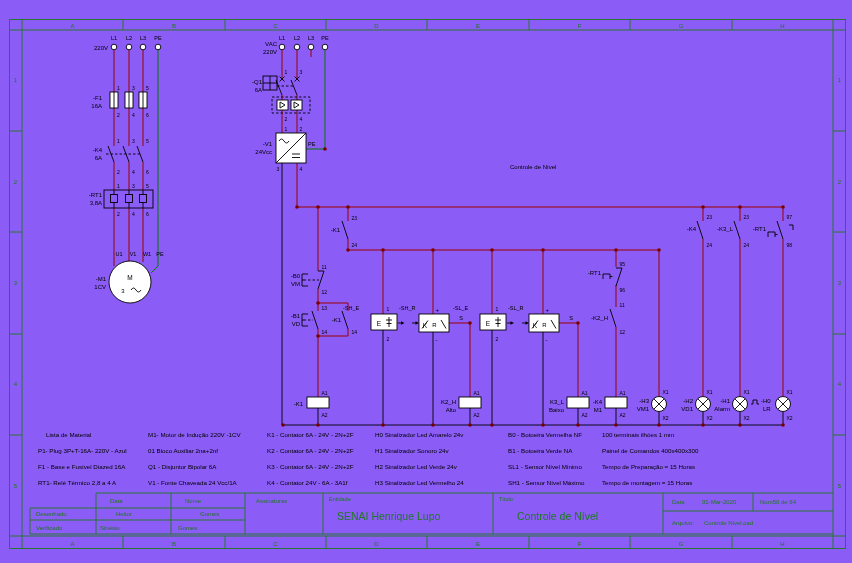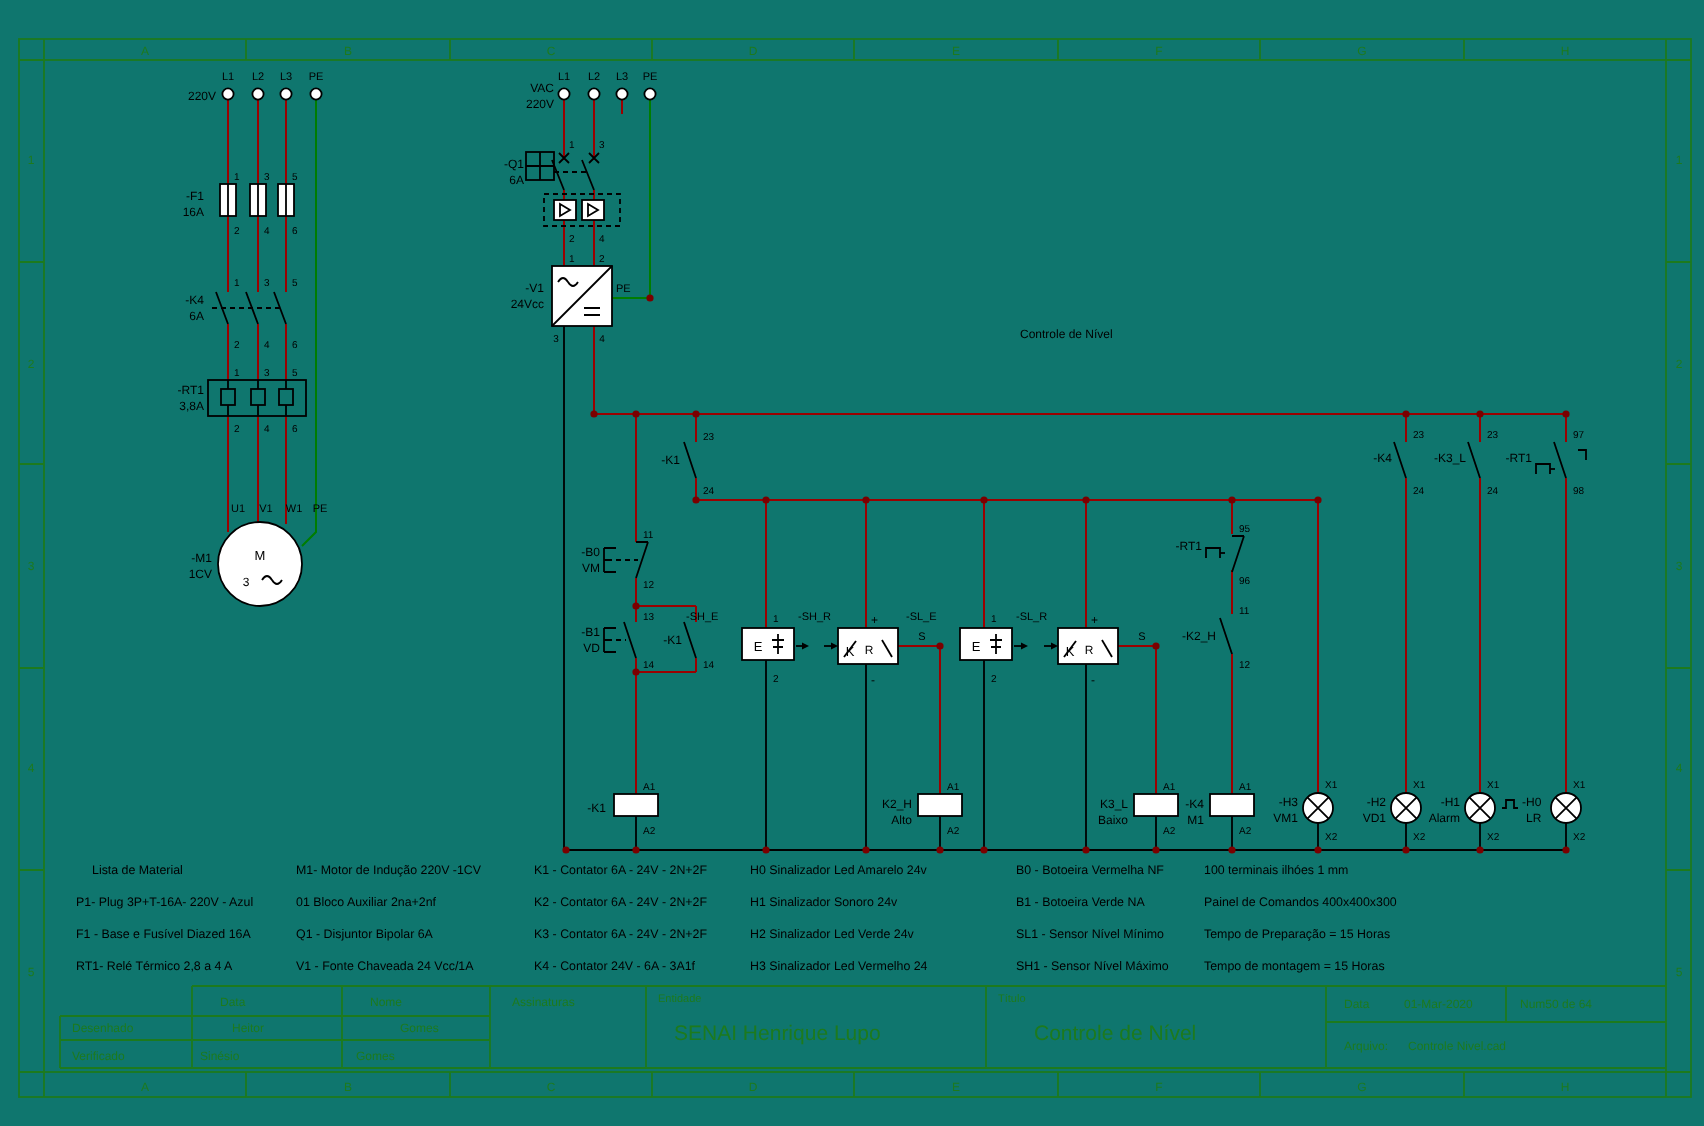--- a/index.html
+++ b/index.html
@@ -1,16 +1,16 @@
 <!DOCTYPE html>
 <html><head>
 <meta charset="utf-8">
 <style>
   html,body{margin:0;padding:0;background:#ffffff;}
-  .page{width:852px;height:563px;position:relative;background:#0f766e;overflow:hidden;}
+  .page{width:852px;height:563px;position:relative;background:#8b5cf6;overflow:hidden;}
   svg{display:block;}
   text{font-family:"Liberation Sans","DejaVu Sans",sans-serif;fill:#000;}
   .t5{font-size:5px;} .t55{font-size:5.5px;} .t6{font-size:6px;} .t65{font-size:6.5px;}
   .tm{font-size:6.2px;} .big{font-size:10.5px;} .cap{font-size:5.5px;}
   .mid{text-anchor:middle;} .end{text-anchor:end;}
   .tg{fill:#1d7a1d;}
   .w{stroke:#9b0000;stroke-width:1;fill:none;}
   .b{stroke:#000;stroke-width:0.9;fill:none;}
   .g{stroke:#007d00;stroke-width:1;fill:none;}
   .fr{stroke:#1d7a1d;stroke-width:0.9;fill:none;}

